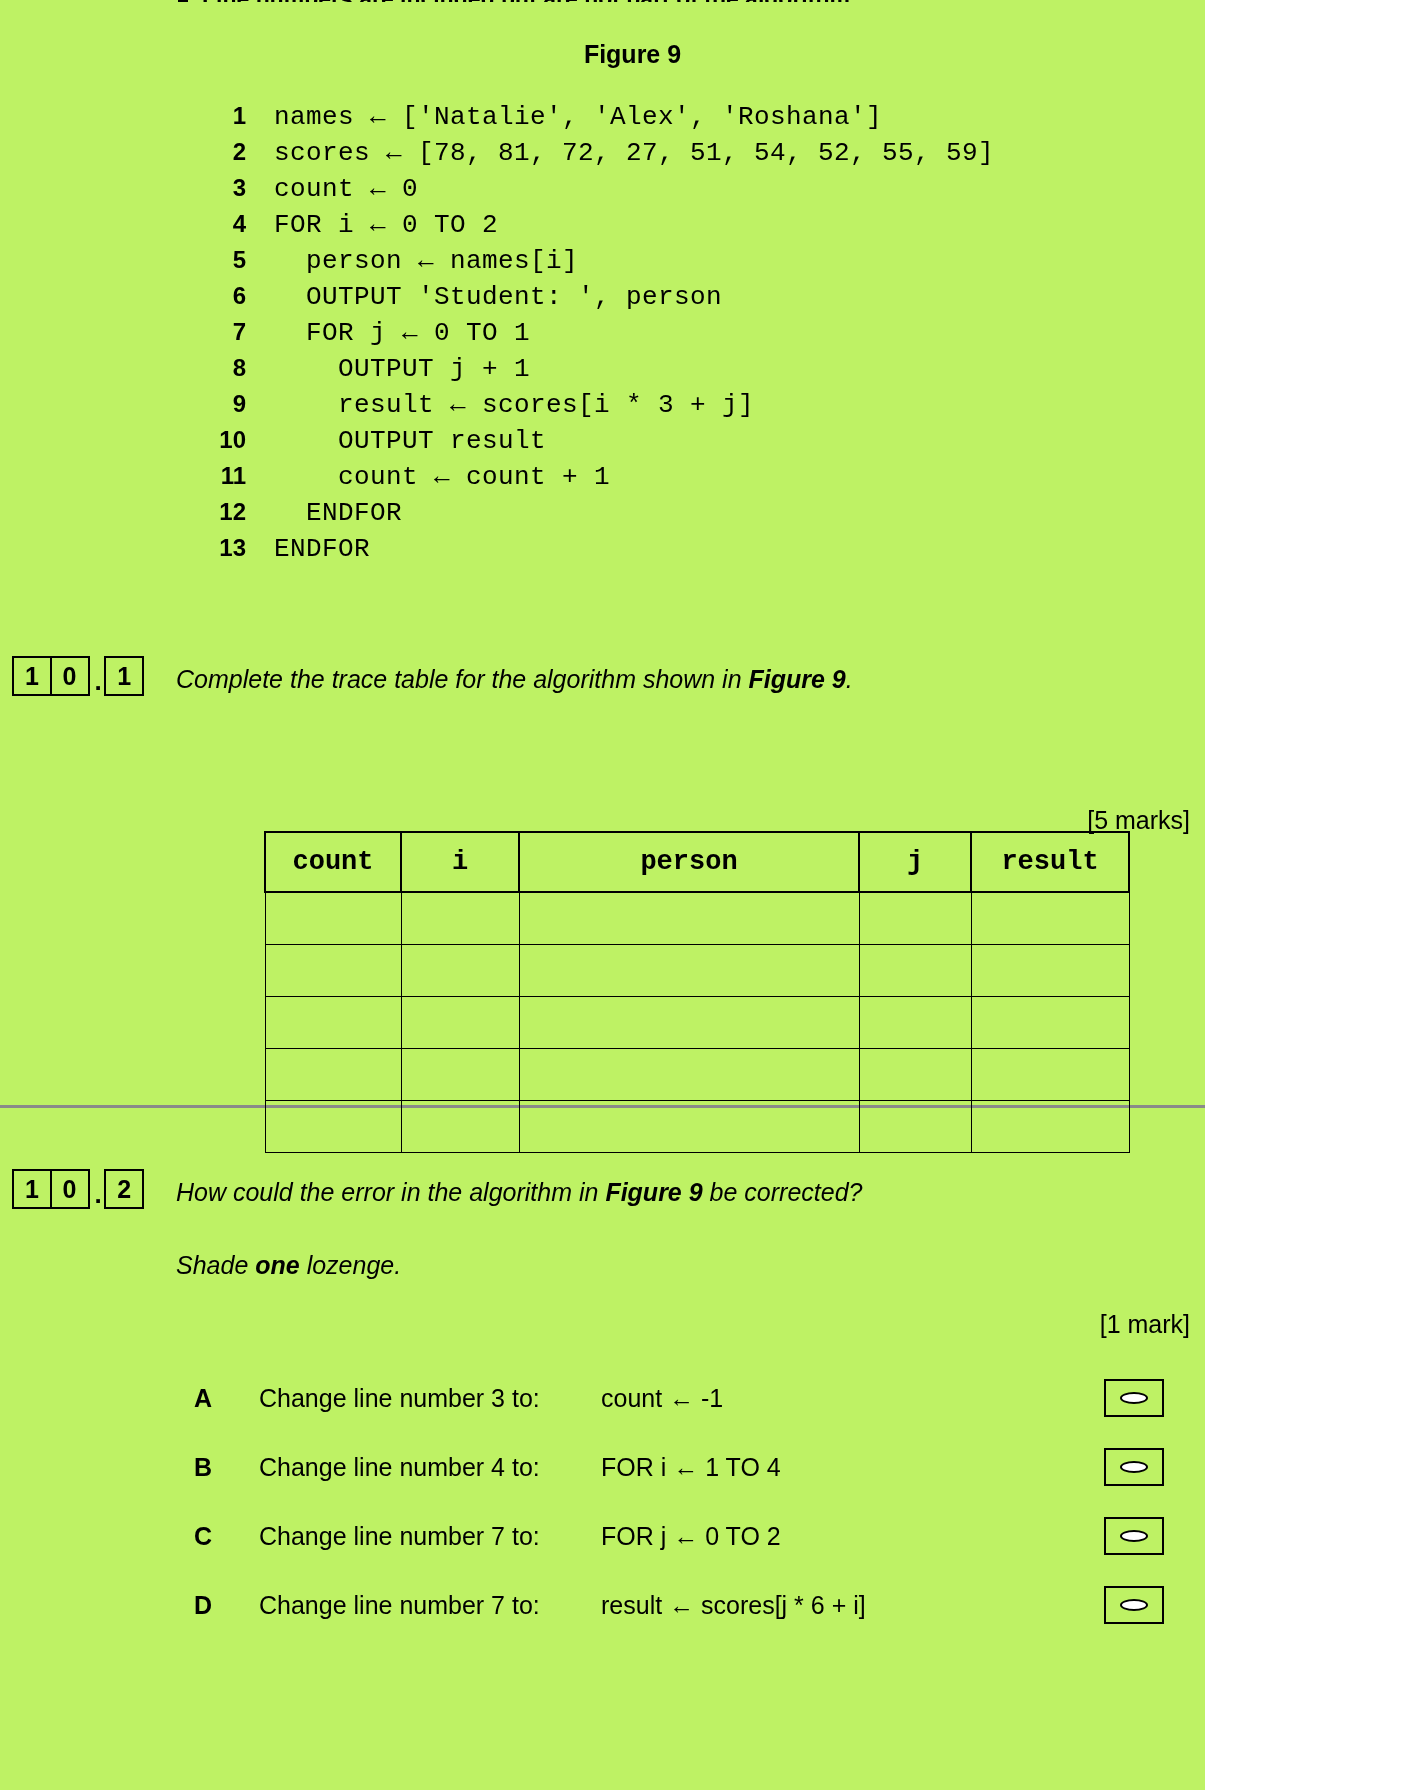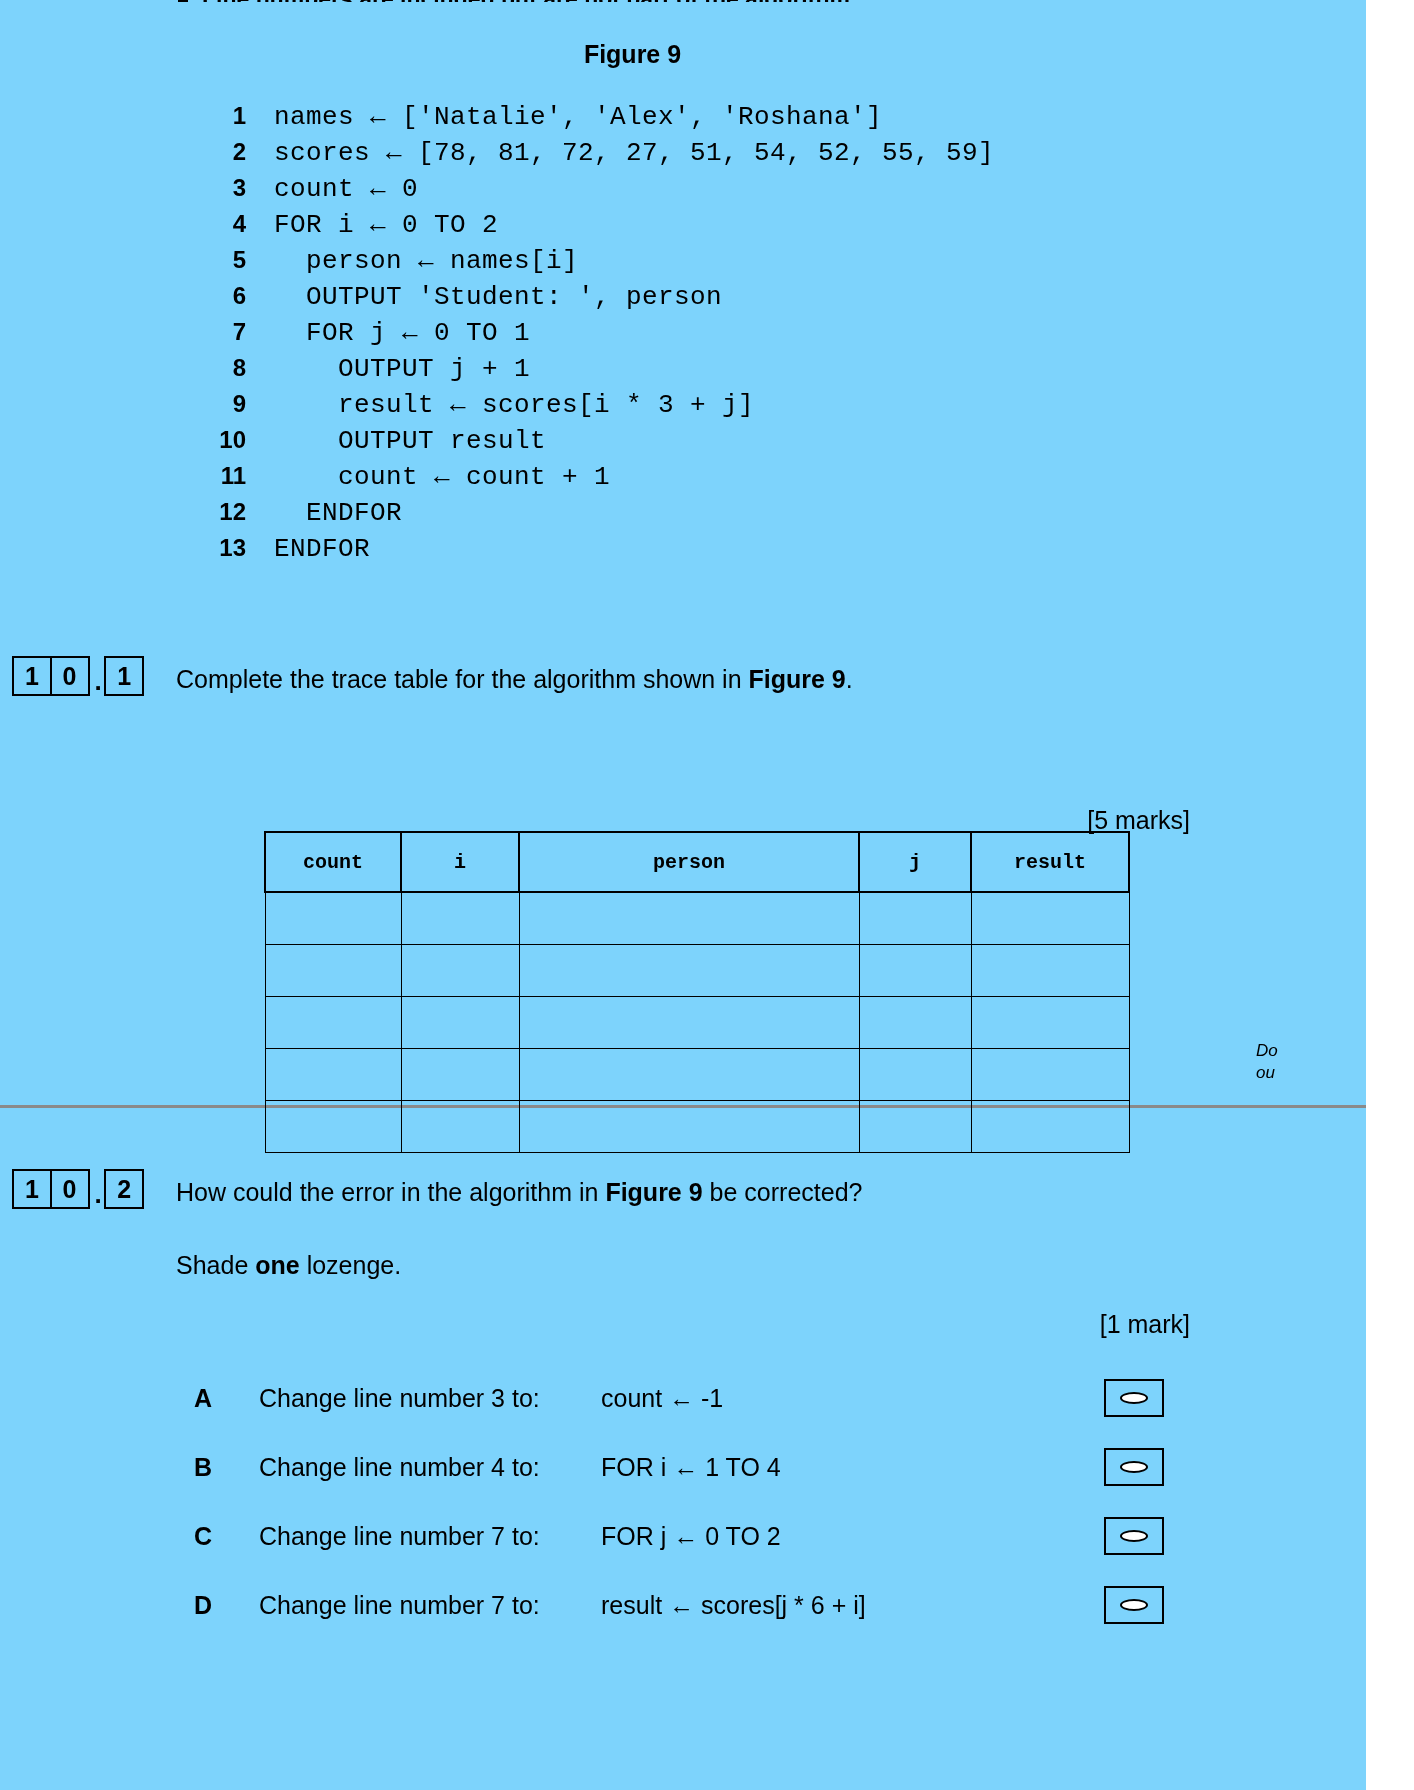--- a/index.html
+++ b/index.html
@@ -4,24 +4,24 @@
 <style>
   * { box-sizing: border-box; }
   html, body {
     margin: 0; padding: 0;
     background: #ffffff;
     font-family: "Liberation Sans", sans-serif;
     color: #000000;
   }
   .page {
     position: relative;
-    width: 1366px;
+    width: 1205px;
     height: 1790px;
     overflow: hidden;
-    background: #7dd3fc;
+    background: #bef264;
   }
 
   
   .page-rule-right {
     position: absolute;
     top: 0;
     left: 1377px;
     width: 3px;
     height: 1790px;
     background: #8a8a8a;
@@ -113,20 +113,21 @@
     padding: 0 5px 0 5px;
     align-self: flex-end;
     line-height: 30px;
   }
 
   
   .qtext {
     position: absolute;
     font-size: 25px;
     line-height: 34px;
+    font-style: italic;
   }
   .b { font-weight: 700; }
 
   .marks {
     position: absolute;
     font-size: 25px;
     font-weight: 400;
     text-align: right;
     width: 1190px;
     left: 0;
@@ -138,21 +139,21 @@
     left: 264px;
     top: 831px;
     border-collapse: collapse;
     table-layout: fixed;
   }
   .trace-table th, .trace-table td {
     border: 2px solid #000;
     height: 52px;
     padding: 0;
     font-family: "Liberation Mono", "DejaVu Sans Mono", monospace;
-    font-size: 20px;
+    font-size: 27px;
     font-weight: 700;
     text-align: center;
   }
   .trace-table th { height: 60px; }
   .trace-table td { border-width: 1.6px; }
   .col-count { width: 136px; }
   .col-i     { width: 118px; }
   .col-person{ width: 340px; }
   .col-j     { width: 112px; }
   .col-result{ width: 158px; }

